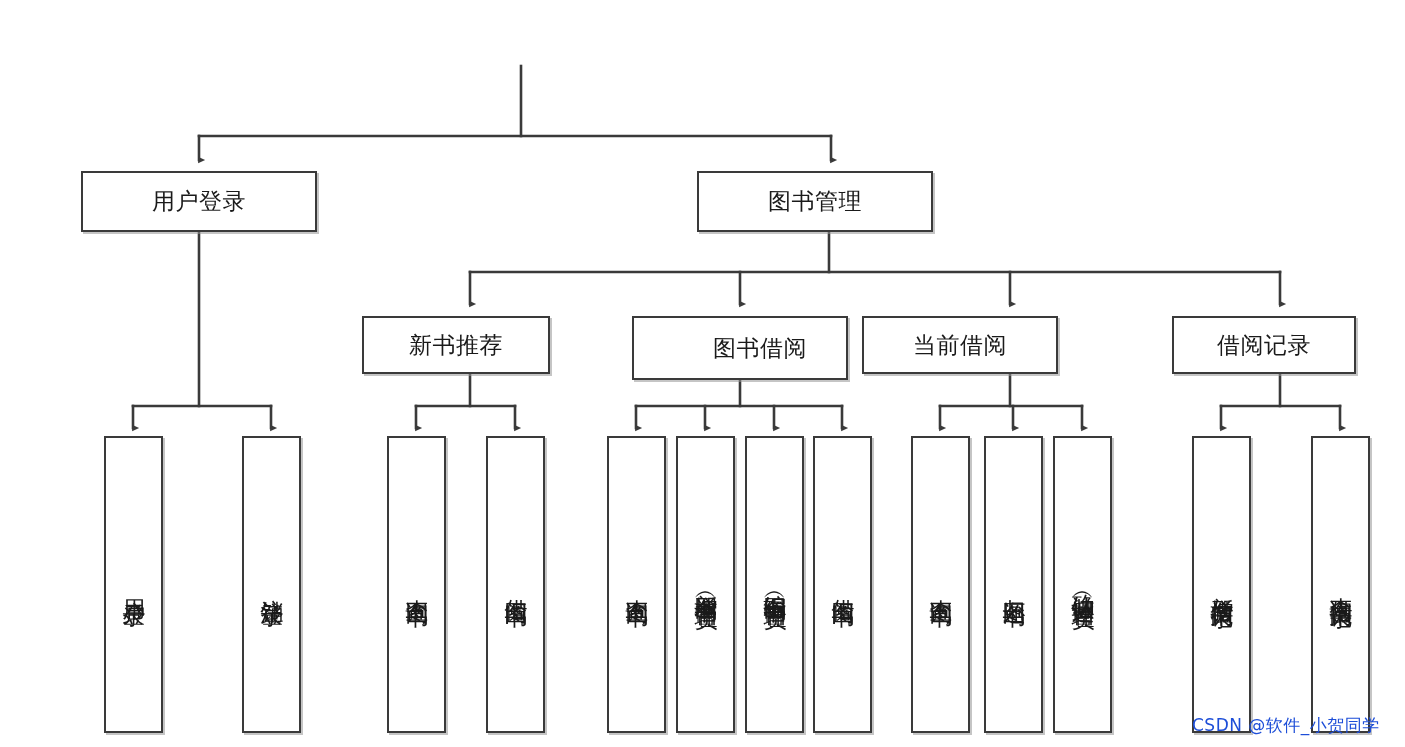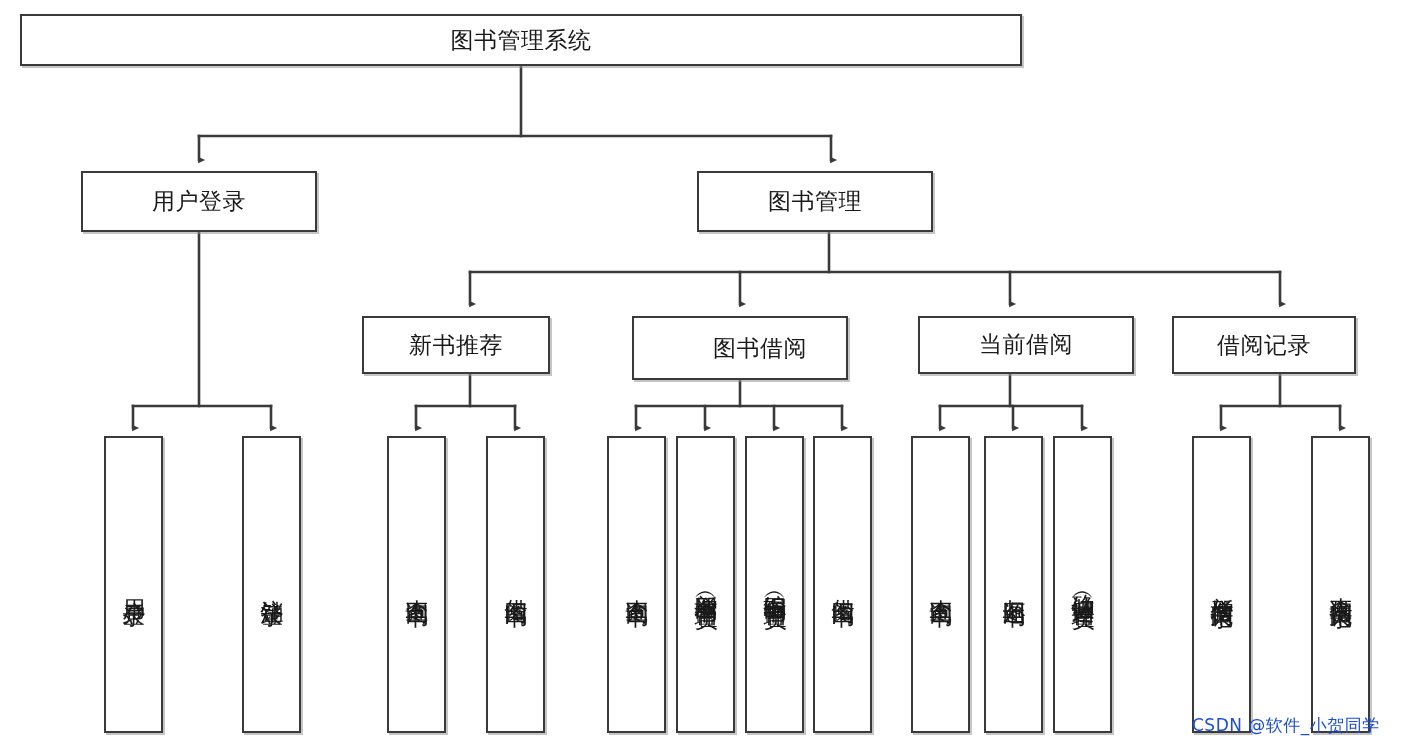--- a/index.html
+++ b/index.html
@@ -106,38 +106,35 @@
       <path d="M 1013 406 L 1013 428" marker-end="url(#arrow)"></path>
       <path d="M 1082 406 L 1082 428" marker-end="url(#arrow)"></path>
 
       <path d="M 1280 374 L 1280 406"></path>
       <path d="M 1221 406 L 1340 406"></path>
       <path d="M 1221 406 L 1221 428" marker-end="url(#arrow)"></path>
       <path d="M 1340 406 L 1340 428" marker-end="url(#arrow)"></path>
     </g>
   </svg>
 
-  <div class="node shadowed" id="n-root" style="left: 20px; top: 14px; width: 1002px; height: 52px;">
-    <span class="lbl">图书管理系统</span>
-  </div>
 
   <div class="node shadowed" id="n-l2-0" style="left: 81px; top: 171px; width: 236px; height: 61px;">
     <span class="lbl">用户登录</span>
   </div>
   <div class="node shadowed" id="n-l2-1" style="left: 697px; top: 171px; width: 236px; height: 61px;">
     <span class="lbl">图书管理</span>
   </div>
 
   <div class="node shadowed" id="n-l3-0" style="left: 362px; top: 316px; width: 188px; height: 58px; align-items: center;">
     <span class="lbl">新书推荐</span>
   </div>
   <div class="node shadowed" id="n-l3-1" style="left: 632px; top: 316px; width: 216px; height: 64px; padding-left: 40px;">
     <span class="lbl">图书借阅</span>
   </div>
-  <div class="node shadowed" id="n-l3-2" style="left: 918px; top: 316px; width: 216px; height: 58px; font-family: Liberation Serif, serif;">
+  <div class="node shadowed" id="n-l3-2" style="left: 862px; top: 316px; width: 196px; height: 58px;">
     <span class="lbl">当前借阅</span>
   </div>
   <div class="node shadowed" id="n-l3-3" style="left: 1172px; top: 316px; width: 184px; height: 58px;">
     <span class="lbl">借阅记录</span>
   </div>
 
   <div class="node leaf shadowed" id="n-lf-0" style="left: 104px; top: 436px; width: 59px; height: 297px;">
     <span class="lbl">用户登录</span>
   </div>
   <div class="node leaf shadowed" id="n-lf-1" style="left: 242px; top: 436px; width: 59px; height: 297px;">

